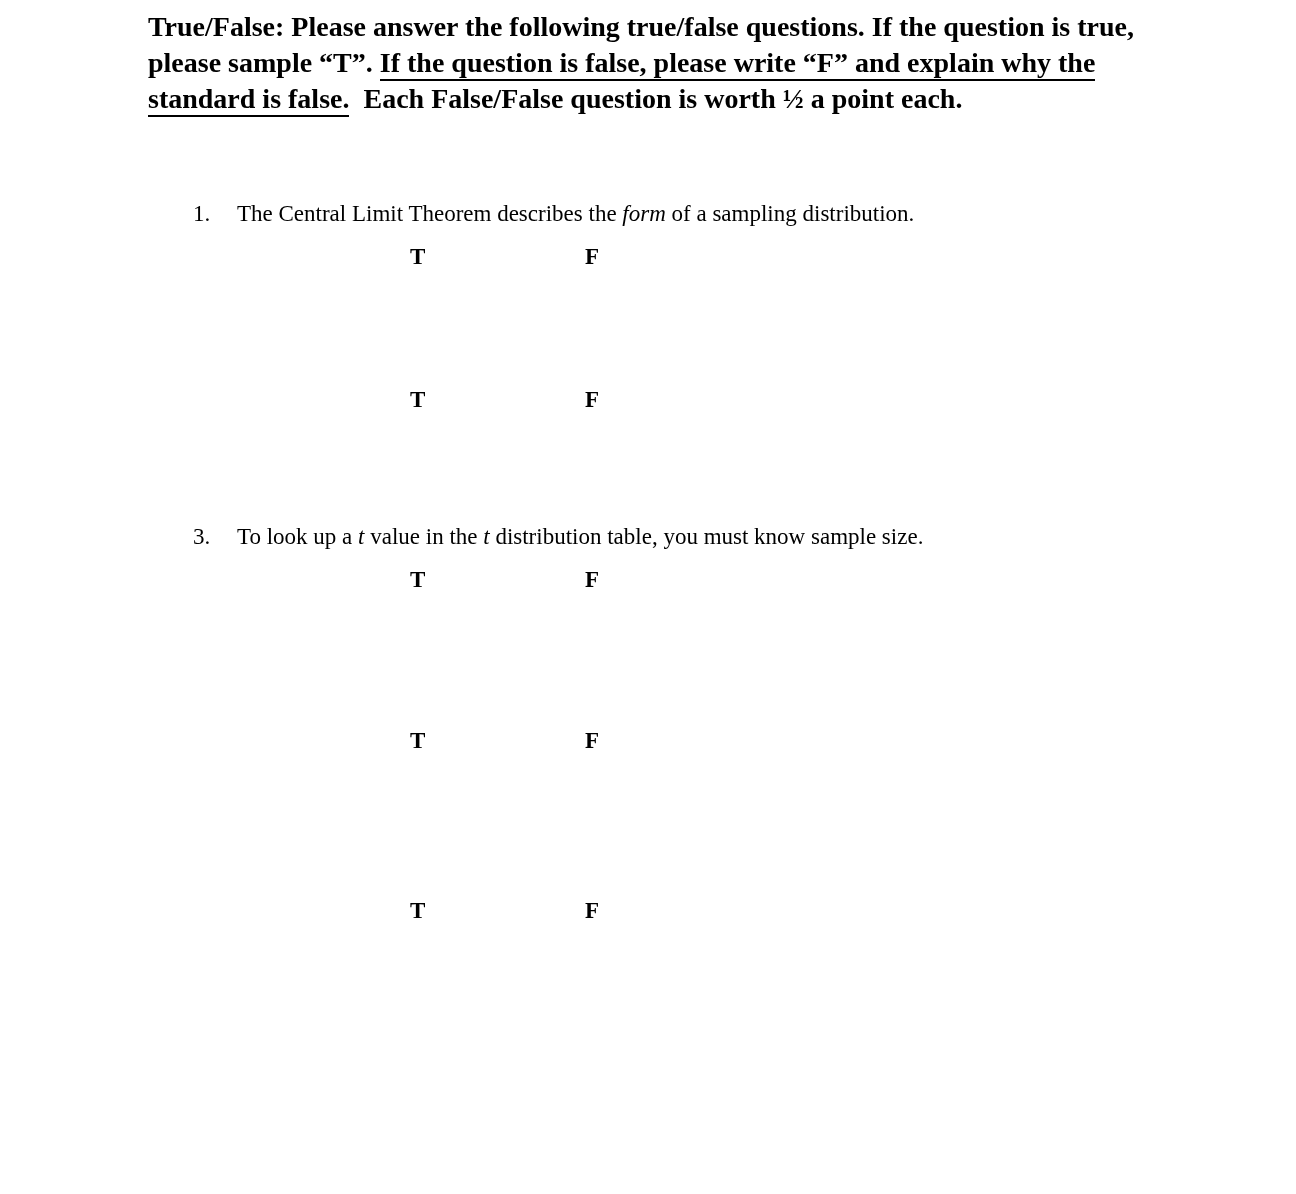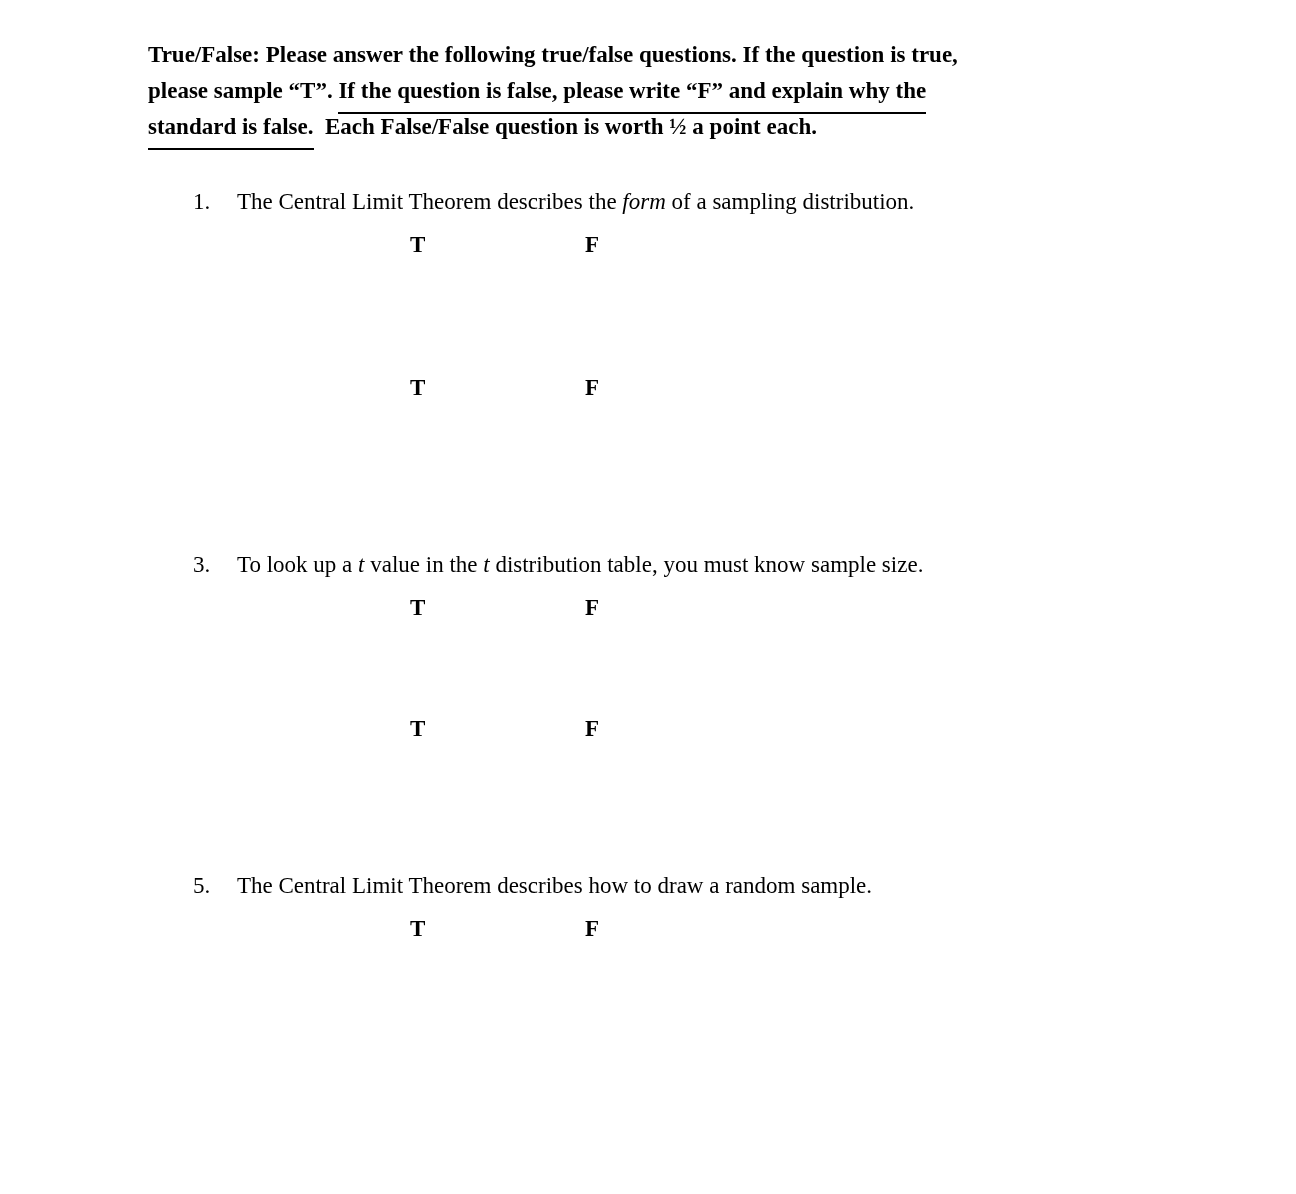--- a/index.html
+++ b/index.html
@@ -15,39 +15,39 @@
     color: #000000;
     font-family: "Liberation Serif", "DejaVu Serif", serif;
     overflow: hidden;
   }
   
   .instructions {
     position: absolute;
     left: 148px;
     top: 9px;
     width: 1045px;
-    font-size: 23px;
+    font-size: 28px;
     font-weight: bold;
     line-height: 36px;
-    margin-top: 28px;
   }
   .ins-line {
     white-space: pre-wrap;
   }
   .ins-seg.u {
     border-bottom: 2.5px solid #000000;
-    padding-bottom: 9px;
+    padding-bottom: 1px;
   }
   
   .question {
     position: absolute;
     left: 193px;
     width: 1000px;
     font-size: 23px;
     line-height: 30px;
+    margin-top: 12px;
   }
   .q-line {
     white-space: pre-wrap;
   }
   .q-num {
     display: inline-block;
     width: 44px;
   }
   .q-seg.i {
     font-style: italic;
@@ -83,34 +83,33 @@
           <span class="tf-label tf-true">T</span>
           <span class="tf-label tf-false">F</span>
         </div>
       </div>
       <div class="question" style="top: 360px;">
         <div class="tf-row">
           <span class="tf-label tf-true">T</span>
           <span class="tf-label tf-false">F</span>
         </div>
       </div>
-      <div class="question" style="top: 550px;">
+      <div class="question" style="top: 510px;">
         <div class="q-line"><span class="q-num">3.</span><span class="q-seg">To look up a </span><span class="q-seg i">t</span><span class="q-seg"> value in the </span><span class="q-seg i">t</span><span class="q-seg"> distribution table, you must know sample size.</span></div>
         <div class="tf-row">
           <span class="tf-label tf-true">T</span>
           <span class="tf-label tf-false">F</span>
         </div>
       </div>
       <div class="question" style="top: 701px;">
         <div class="tf-row">
           <span class="tf-label tf-true">T</span>
           <span class="tf-label tf-false">F</span>
         </div>
       </div>
       <div class="question" style="top: 871px;">
-        <div class="q-line"><span class="q-num">5.</span><span class="q-seg">The Central Limit Theorem describes how to draw a random sample.</span></div>
         <div class="tf-row">
           <span class="tf-label tf-true">T</span>
           <span class="tf-label tf-false">F</span>
         </div>
       </div>
     </div>
 </div>
 
 </body></html>

